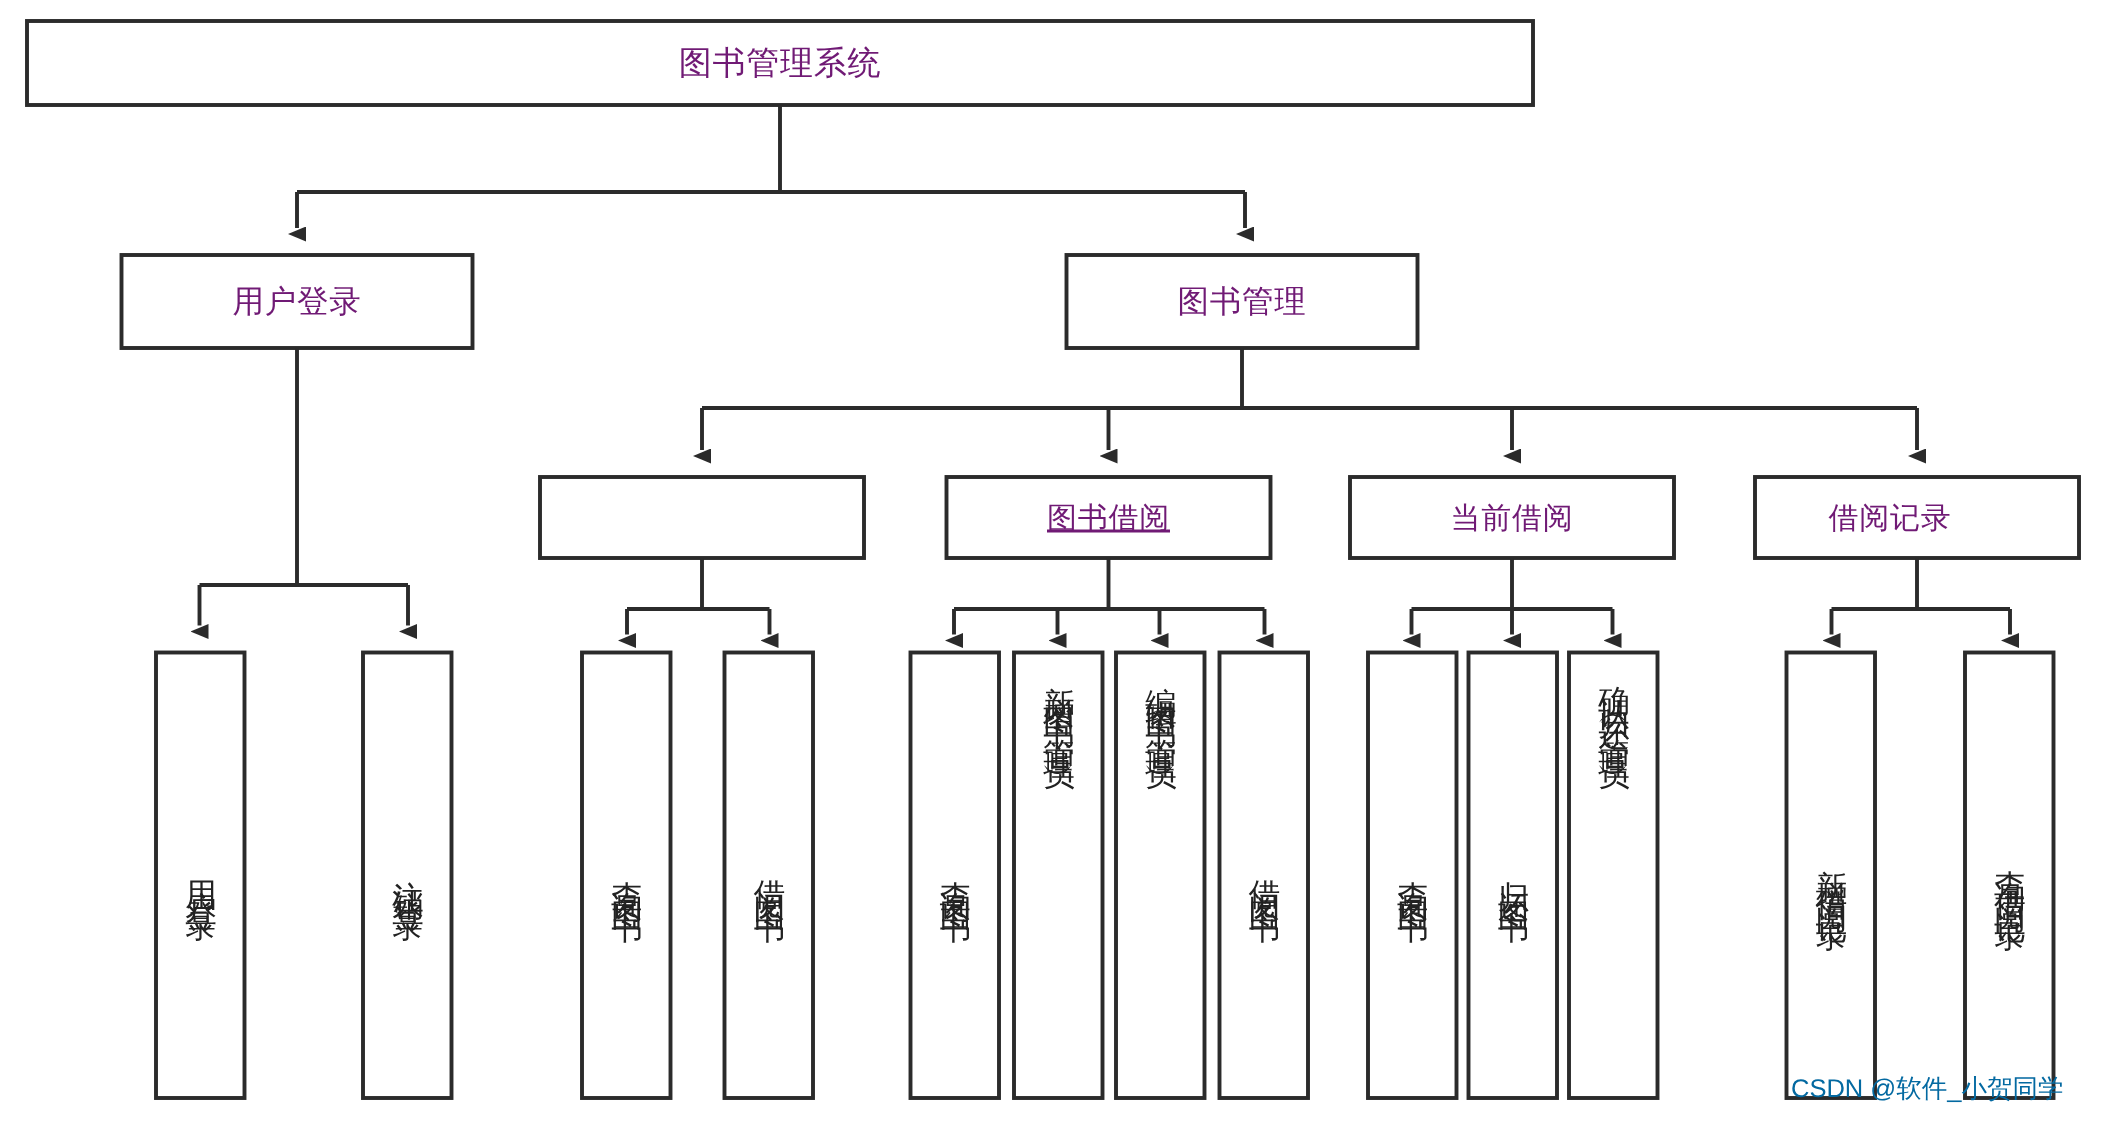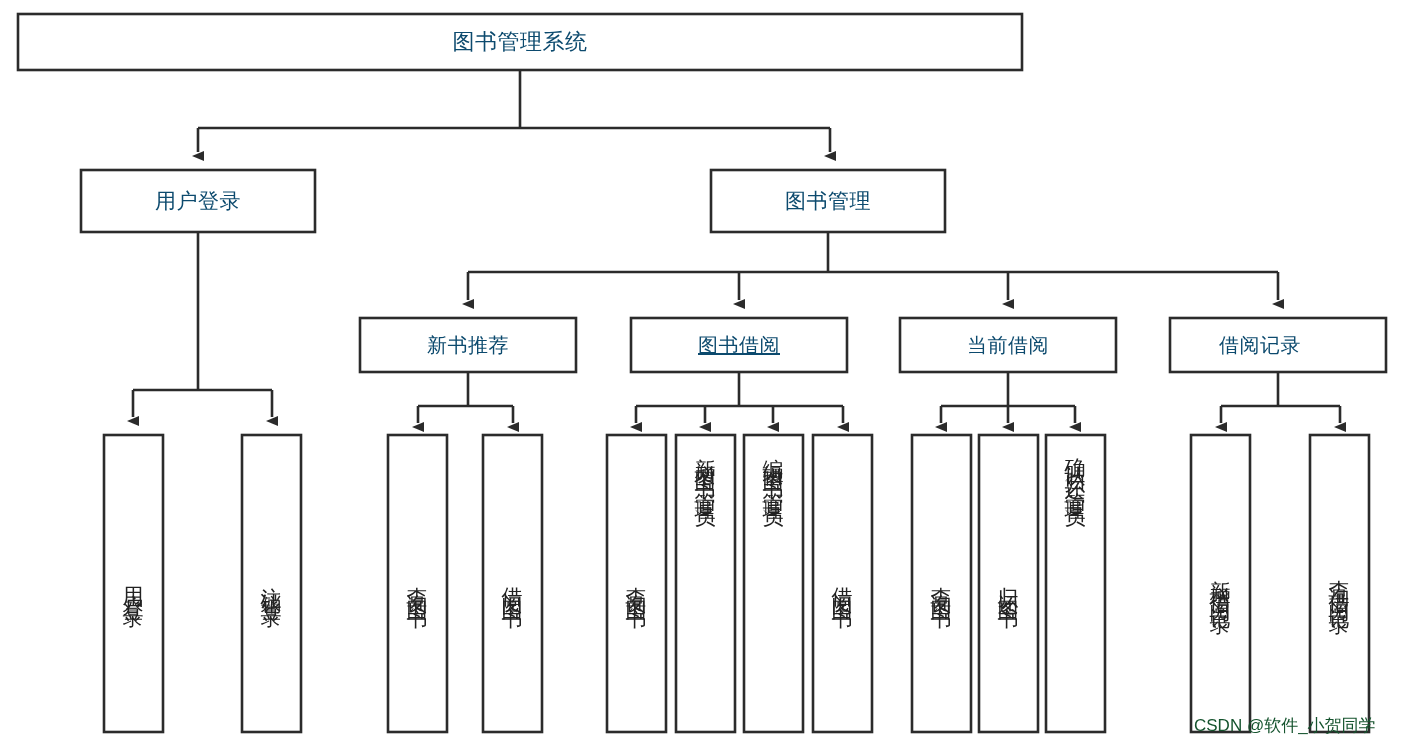--- a/index.html
+++ b/index.html
@@ -40,21 +40,21 @@
   .arrow-head {
     fill: #2b2b2b;
     stroke: none;
   }
   
   .h-label {
     position: absolute;
     display: flex;
     align-items: center;
     justify-content: center;
-    color: #0c4a6e;
+    color: #701a75;
     letter-spacing: 0.5px;
     white-space: nowrap;
     pointer-events: none;
   }
   .tier0-label { font-size: 22px; }
   .tier1-label { font-size: 21px; }
   .tier2-label { font-size: 20px; }
 
   
   .v-label {
@@ -71,21 +71,21 @@
     white-space: nowrap;
     pointer-events: none;
   }
   .v-label.top-aligned {
     justify-content: flex-start;
     padding-top: 6px;
     box-sizing: border-box;
   }
   .watermark {
     position: absolute;
-    color: #14532d;
+    color: #0369a1;
     font-size: 17px;
     white-space: nowrap;
     pointer-events: none;
   }
 </style>
 </head>
 <body>
 
 <div id="diagram-root">
 
@@ -163,21 +163,20 @@
 
     <rect class="node-box" x="1191" y="435" width="59" height="297"></rect>
     <rect class="node-box" x="1310" y="435" width="59" height="297"></rect>
   </svg>
 
   <div class="h-label tier0-label" style="left:18px; top:14px; width:1004px; height:56px;">图书管理系统</div>
 
   <div class="h-label tier1-label" style="left:81px; top:170px; width:234px; height:62px;">用户登录</div>
   <div class="h-label tier1-label" style="left:711px; top:170px; width:234px; height:62px;text-align:right;">图书管理</div>
 
-  <div class="h-label tier2-label" style="left:360px; top:318px; width:216px; height:54px;">新书推荐</div>
   <div class="h-label tier2-label" style="left:631px; top:318px; width:216px; height:54px;text-decoration:underline;">图书借阅</div>
   <div class="h-label tier2-label" style="left:900px; top:318px; width:216px; height:54px;">当前借阅</div>
   <div class="h-label tier2-label" style="left:1170px; top:318px; width:180px; height:54px;">借阅记录</div>
 
   <div class="v-label" style="left:104px; top:435px; width:59px; height:297px;">用户登录</div>
   <div class="v-label" style="left:242px; top:435px; width:59px; height:297px;">注销登录</div>
 
   <div class="v-label" style="left:388px; top:435px; width:59px; height:297px;">查询图书</div>
   <div class="v-label" style="left:483px; top:435px; width:59px; height:297px;">借阅图书</div>
 

